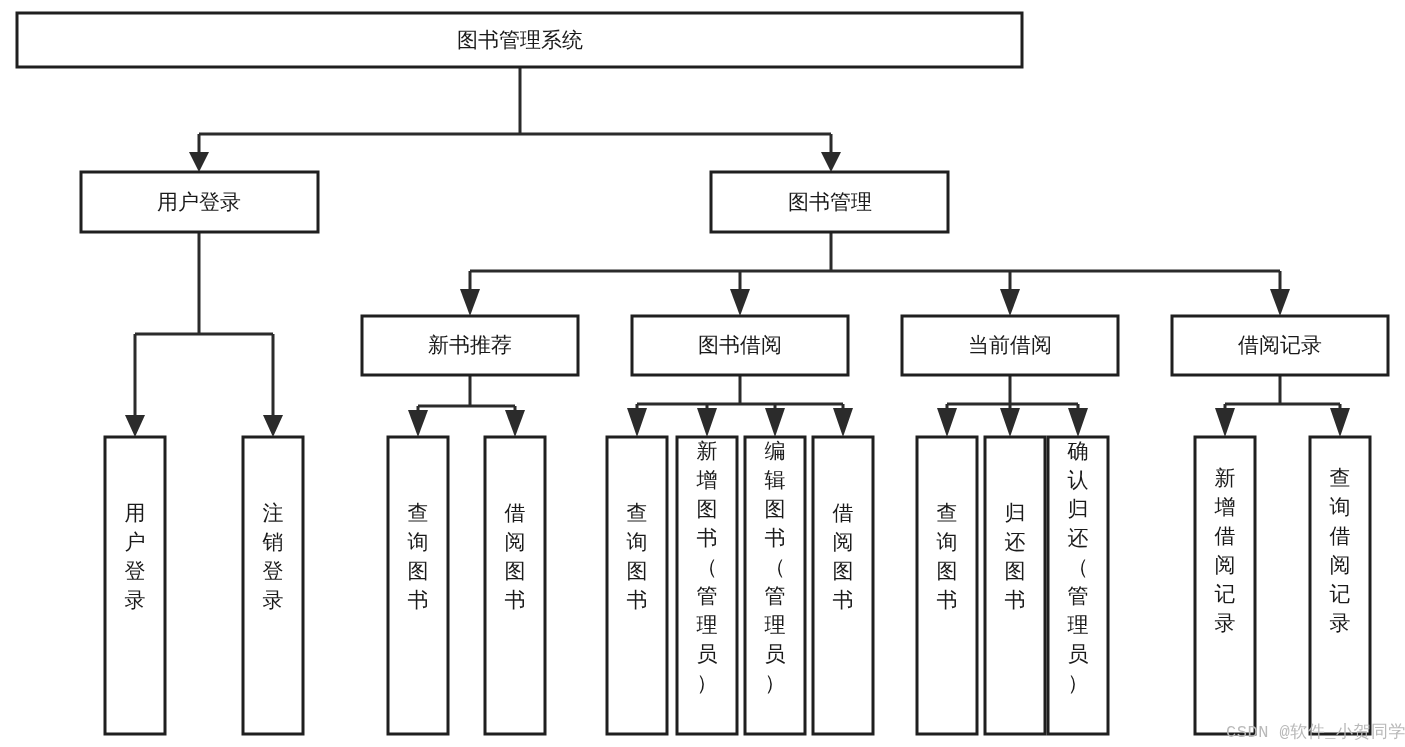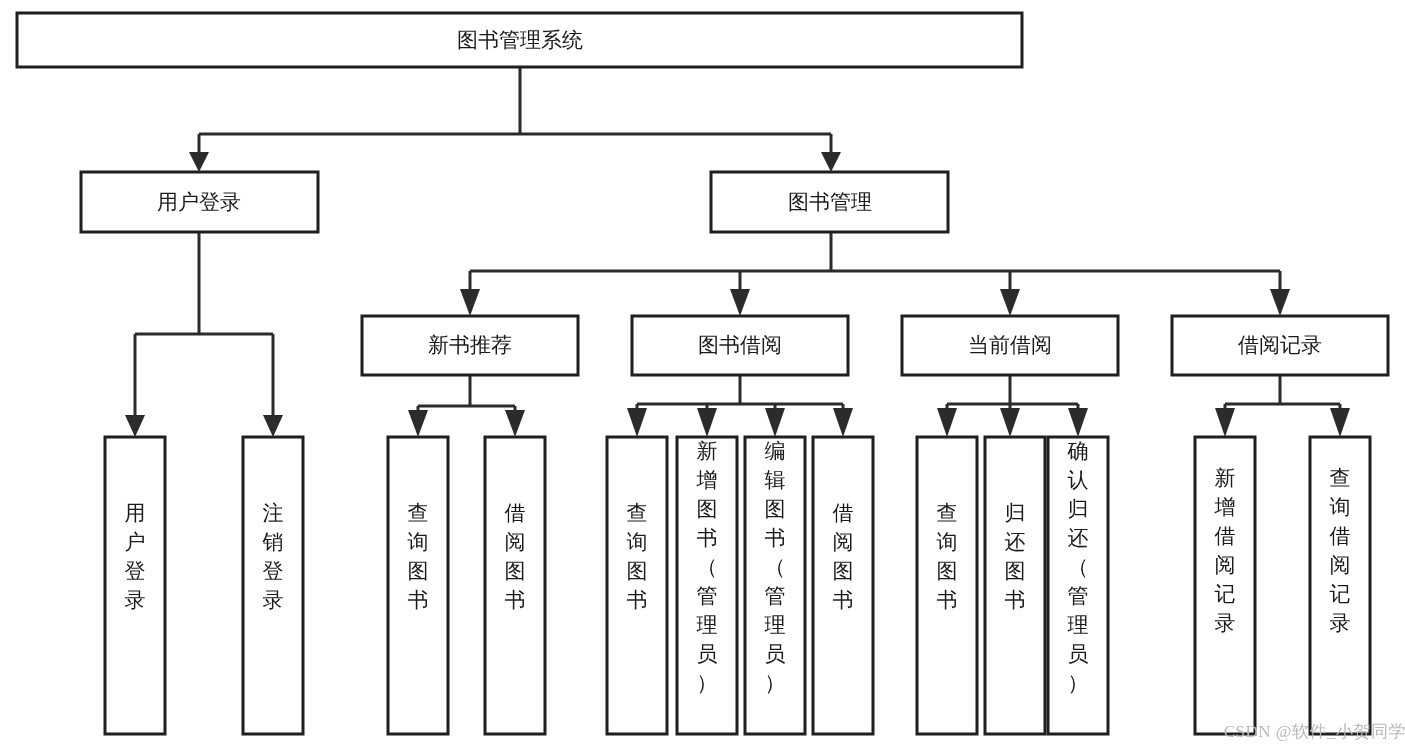--- a/index.html
+++ b/index.html
@@ -53,21 +53,21 @@
   .node-label-v {
     font-family: "Liberation Sans", "DejaVu Sans", sans-serif;
     font-size: 21px;
     fill: #1a1a1a;
     text-anchor: middle;
   }
   .watermark {
     position: absolute;
     right: 8px;
     bottom: 4px;
-    font-family: Liberation Serif, serif;
+    font-family: Liberation Mono, monospace;
     font-size: 17px;
     color: #b9b9b9;
     letter-spacing: 0.5px;
     white-space: nowrap;
     pointer-events: none;
   }
 </style>
 </head>
 <body>
 

